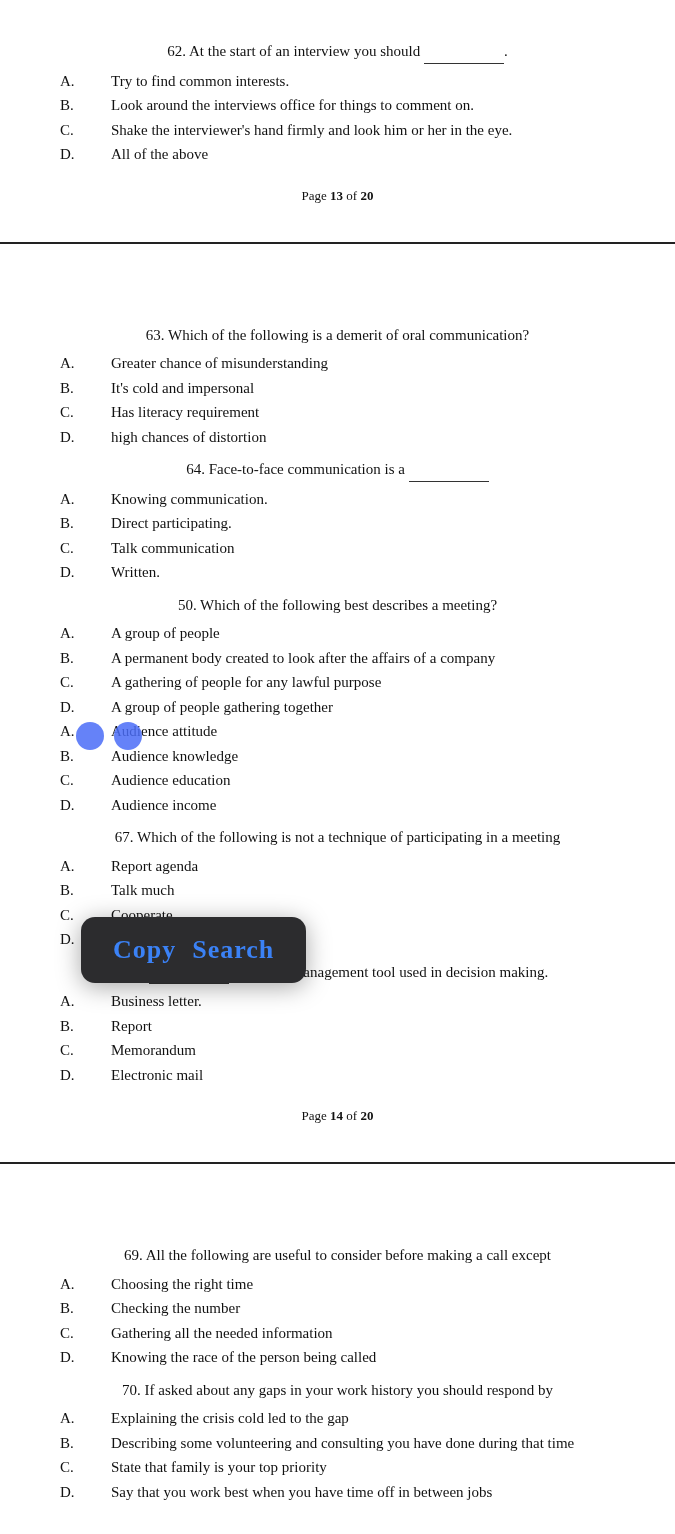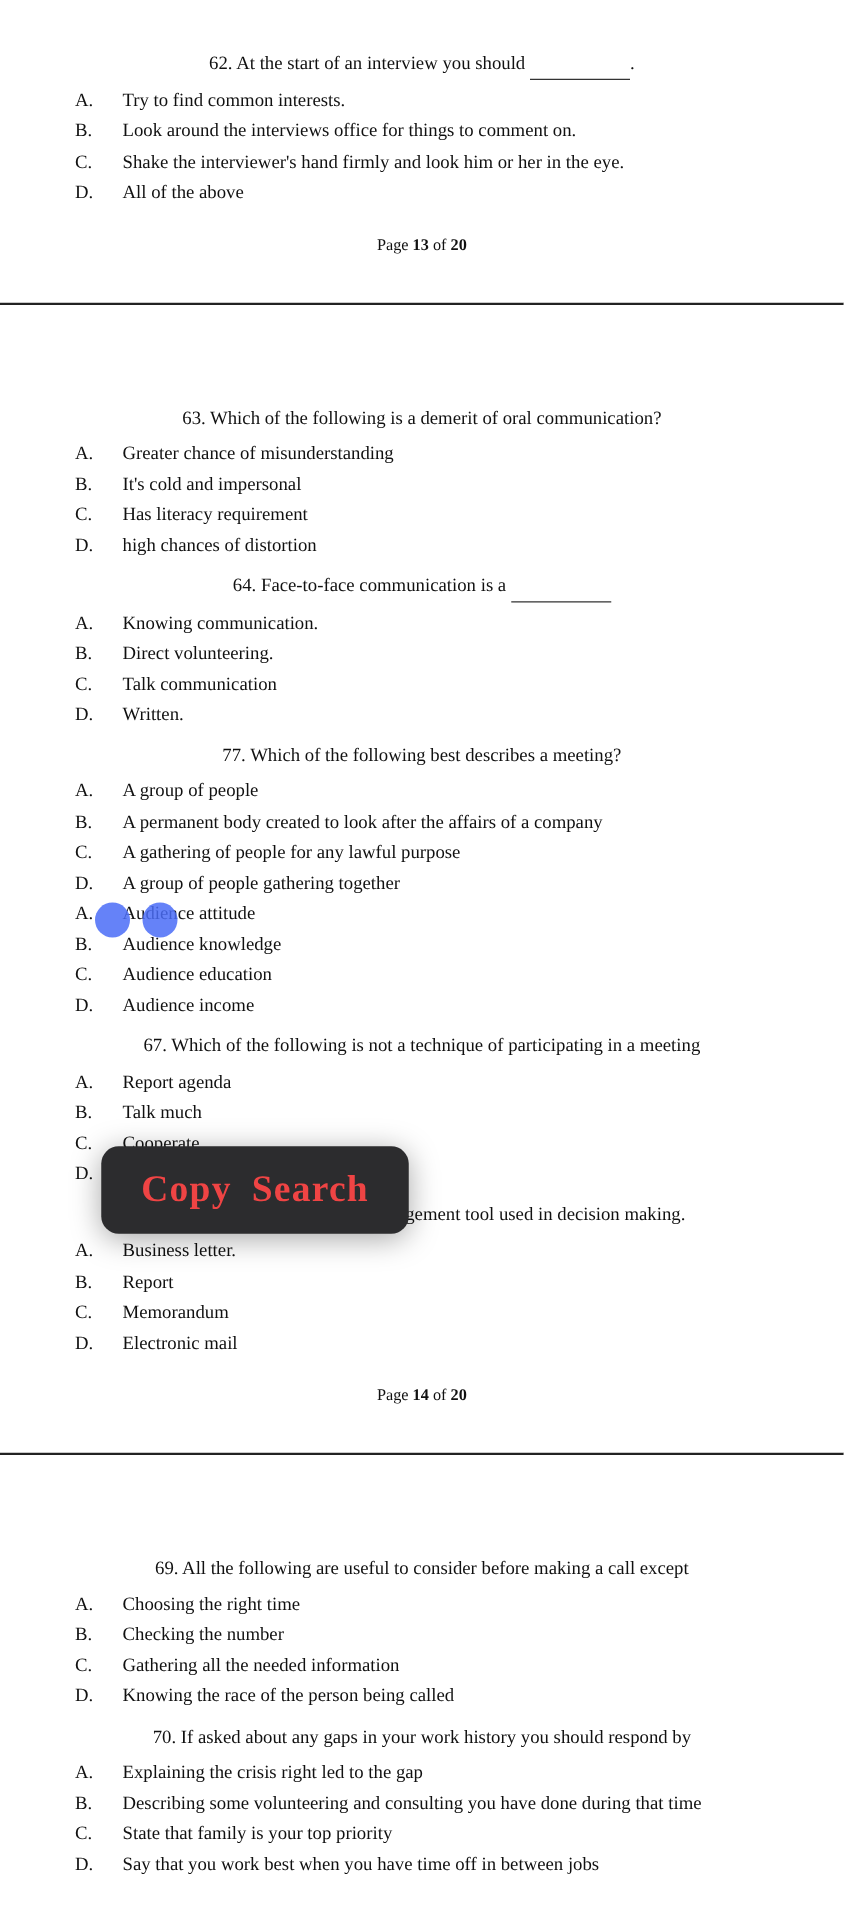--- a/index.html
+++ b/index.html
@@ -31,20 +31,21 @@
       margin: 2px 0;
       padding-left: 20px;
       line-height: 1.5;
     }
     .option-letter {
       min-width: 38px;
       font-weight: normal;
     }
     .option-text {
       flex: 1;
+      margin-left: 13px;
     }
     .page-num {
       text-align: center;
       margin: 22px 0 8px 0;
       font-size: 13px;
     }
     .page-num strong {
       font-weight: bold;
     }
     .page-gap {
@@ -60,22 +61,22 @@
     .context-menu {
       background: #2c2c2e;
       border-radius: 14px;
       padding: 18px 32px;
       display: flex;
       align-items: center;
       gap: 16px;
       box-shadow: 0 4px 24px rgba(0,0,0,0.35);
     }
     .context-menu-btn {
-      color: #ef4444;
-      font-size: 30px;
+      color: #3b82f6;
+      font-size: 26px;
       font-weight: bold;
       background: none;
       border: none;
       cursor: pointer;
       letter-spacing: 1px;
       font-family: Georgia, serif;
     }
     .touch-dot {
       width: 28px;
       height: 28px;
@@ -147,33 +148,33 @@
 
   <div class="question">
     <span>64. Face-to-face communication is a <span class="blank">&nbsp;&nbsp;&nbsp;&nbsp;&nbsp;&nbsp;&nbsp;&nbsp;&nbsp;&nbsp;&nbsp;&nbsp;</span></span>
   </div>
   <div class="option">
     <span class="option-letter">A.</span>
     <span class="option-text">Knowing communication.</span>
   </div>
   <div class="option">
     <span class="option-letter">B.</span>
-    <span class="option-text">Direct volunteering.</span>
+    <span class="option-text">Direct participating.</span>
   </div>
   <div class="option">
     <span class="option-letter">C.</span>
     <span class="option-text">Talk communication</span>
   </div>
   <div class="option">
     <span class="option-letter">D.</span>
     <span class="option-text">Written.</span>
   </div>
 
   <div class="question">
-    <span>77. Which of the following best describes a meeting?</span>
+    <span>50. Which of the following best describes a meeting?</span>
   </div>
   <div class="option">
     <span class="option-letter">A.</span>
     <span class="option-text">A group of people</span>
   </div>
   <div class="option" style="position:relative;">
     <span class="option-letter">B.</span>
     <span class="option-text">A permanent body created to look after the affairs of a company</span>
   </div>
   <div class="option">
@@ -282,21 +283,21 @@
   <div class="option">
     <span class="option-letter">D.</span>
     <span class="option-text">Knowing the race of the person being called</span>
   </div>
 
   <div class="question">
     <span>70. If asked about any gaps in your work history you should respond by</span>
   </div>
   <div class="option">
     <span class="option-letter">A.</span>
-    <span class="option-text">Explaining the crisis right led to the gap</span>
+    <span class="option-text">Explaining the crisis cold led to the gap</span>
   </div>
   <div class="option">
     <span class="option-letter">B.</span>
     <span class="option-text">Describing some volunteering and consulting you have done during that time</span>
   </div>
   <div class="option">
     <span class="option-letter">C.</span>
     <span class="option-text">State that family is your top priority</span>
   </div>
   <div class="option">

